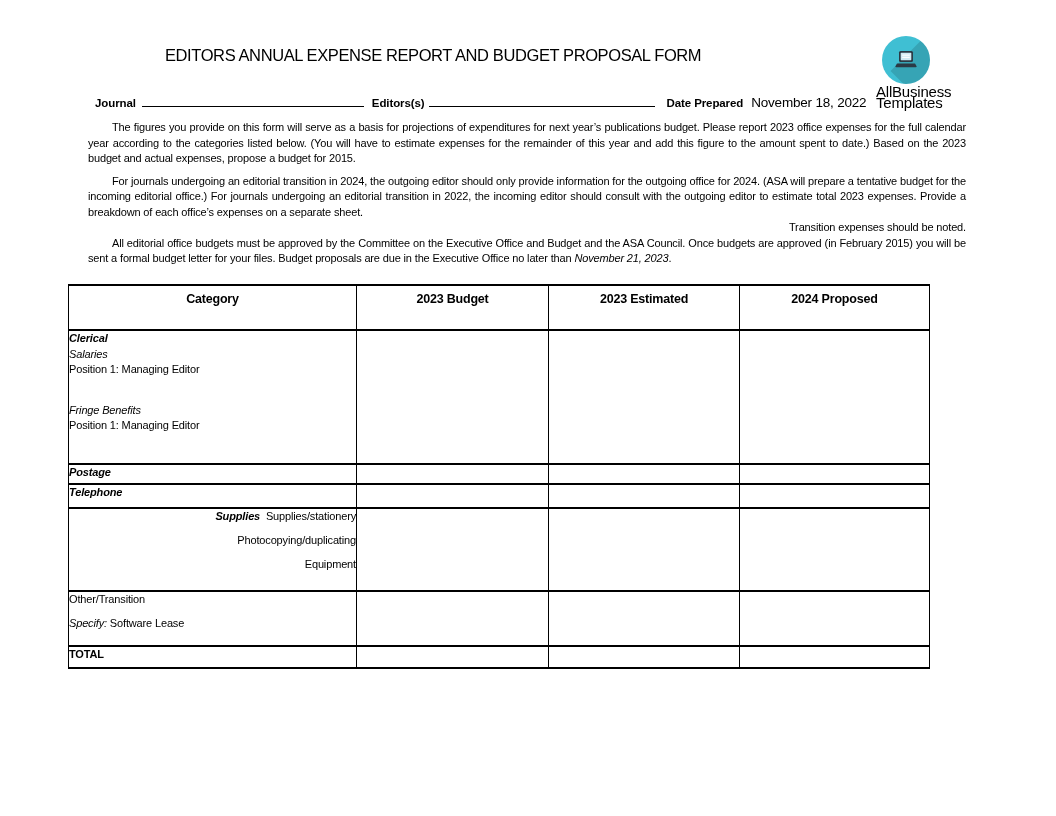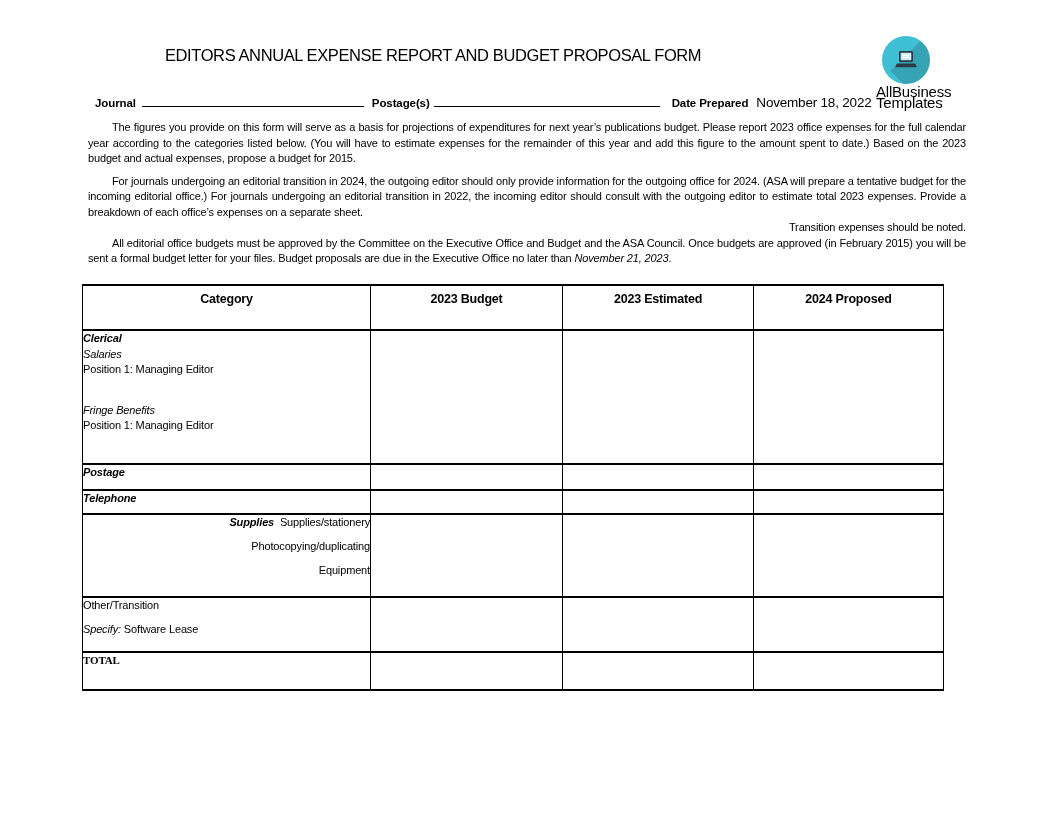--- a/index.html
+++ b/index.html
@@ -53,45 +53,45 @@
     font-size:11px;line-height:15.5px;letter-spacing:-0.15px;
   }
   .instructions p{margin:0;text-align:justify;}
   .instructions p.indent{text-indent:24px;}
   .instructions p.sp{margin-top:7px;}
   .instructions p.noj{text-align:right;}
   .em{font-style:italic;}
 
   
   table.budget{
-    position:absolute;left:82px;top:284px;
+    position:absolute;left:68px;top:284px;
     border-collapse:collapse;table-layout:fixed;width:861px;
   }
   table.budget th, table.budget td{
     border:1px solid #000;
     border-top:2px solid #000;border-bottom:2px solid #000;
     padding:0;vertical-align:top;
   }
   table.budget th{
     height:45px;font-size:12.5px;font-weight:bold;
     text-align:center;padding-top:6px;letter-spacing:-0.2px;
   }
   table.budget td{font-size:11px;letter-spacing:-0.15px;}
   td.cat{padding:4px 6px 0 7px;line-height:15.5px;}
   .bi{font-weight:bold;font-style:italic;}
   .it{font-style:italic;}
   .bold{font-weight:bold;}
   .gap24{height:25px;}
   .mline{margin-bottom:8.5px;}
   .row-clerical td{height:134px;}
-  .row-postage td{height:26px;}
+  .row-postage td{height:20px;}
   .row-telephone td{height:24px;}
   .row-supplies td{height:83px;text-align:right;}
   .row-other td{height:55px;}
-  .row-total td{height:38px;font-family:Liberation Serif, serif;}
+  .row-total td{height:22px;}
   td.fill{background:#fff;}
 </style>
 </head>
 <body>
 
 <div class="page">
 
   <div class="doc-title">EDITORS ANNUAL EXPENSE REPORT AND BUDGET PROPOSAL FORM</div>
 
   <div class="logo">
@@ -106,21 +106,21 @@
     </div>
     <div class="logo-text">
       <div>AllBusiness</div>
       <div>Templates</div>
     </div>
   </div>
 
   <div class="form-line">
     <span class="form-label">Journal</span>
     <span class="blank journal"></span>
-    <span class="form-label">Postage(s)</span>
+    <span class="form-label">Editors(s)</span>
     <span class="blank editors"></span>
     <span class="form-label">Date Prepared</span>
     <span class="date-value">November 18, 2022</span>
   </div>
 
   <div class="instructions">
     <p class="indent">The figures you provide on this form will serve as a basis for projections of expenditures for next year’s publications budget. Please report 2023 office expenses for the full calendar year according to the categories listed below. (You will have to estimate expenses for the remainder of this year and add this figure to the amount spent to date.) Based on the 2023 budget and actual expenses, propose a budget for 2015.</p>
     <p class="indent sp">For journals undergoing an editorial transition in 2024, the outgoing editor should only provide information for the outgoing office for 2024.  (ASA will prepare a tentative budget for the incoming editorial office.) For journals undergoing an editorial transition in 2022, the incoming editor should consult with the outgoing editor to estimate total 2023 expenses. Provide a breakdown of each office’s expenses on a separate sheet.</p>
     <p class="noj">Transition expenses should be noted.</p>
     <p class="indent"><span>All editorial office budgets must be approved by the Committee on the Executive Office and Budget and the ASA Council. Once budgets are approved (in February 2015) you will be sent a formal budget letter for your files. Budget proposals are due in the Executive Office no later than </span><span class="em">November 21, 2023</span><span>.</span></p>

